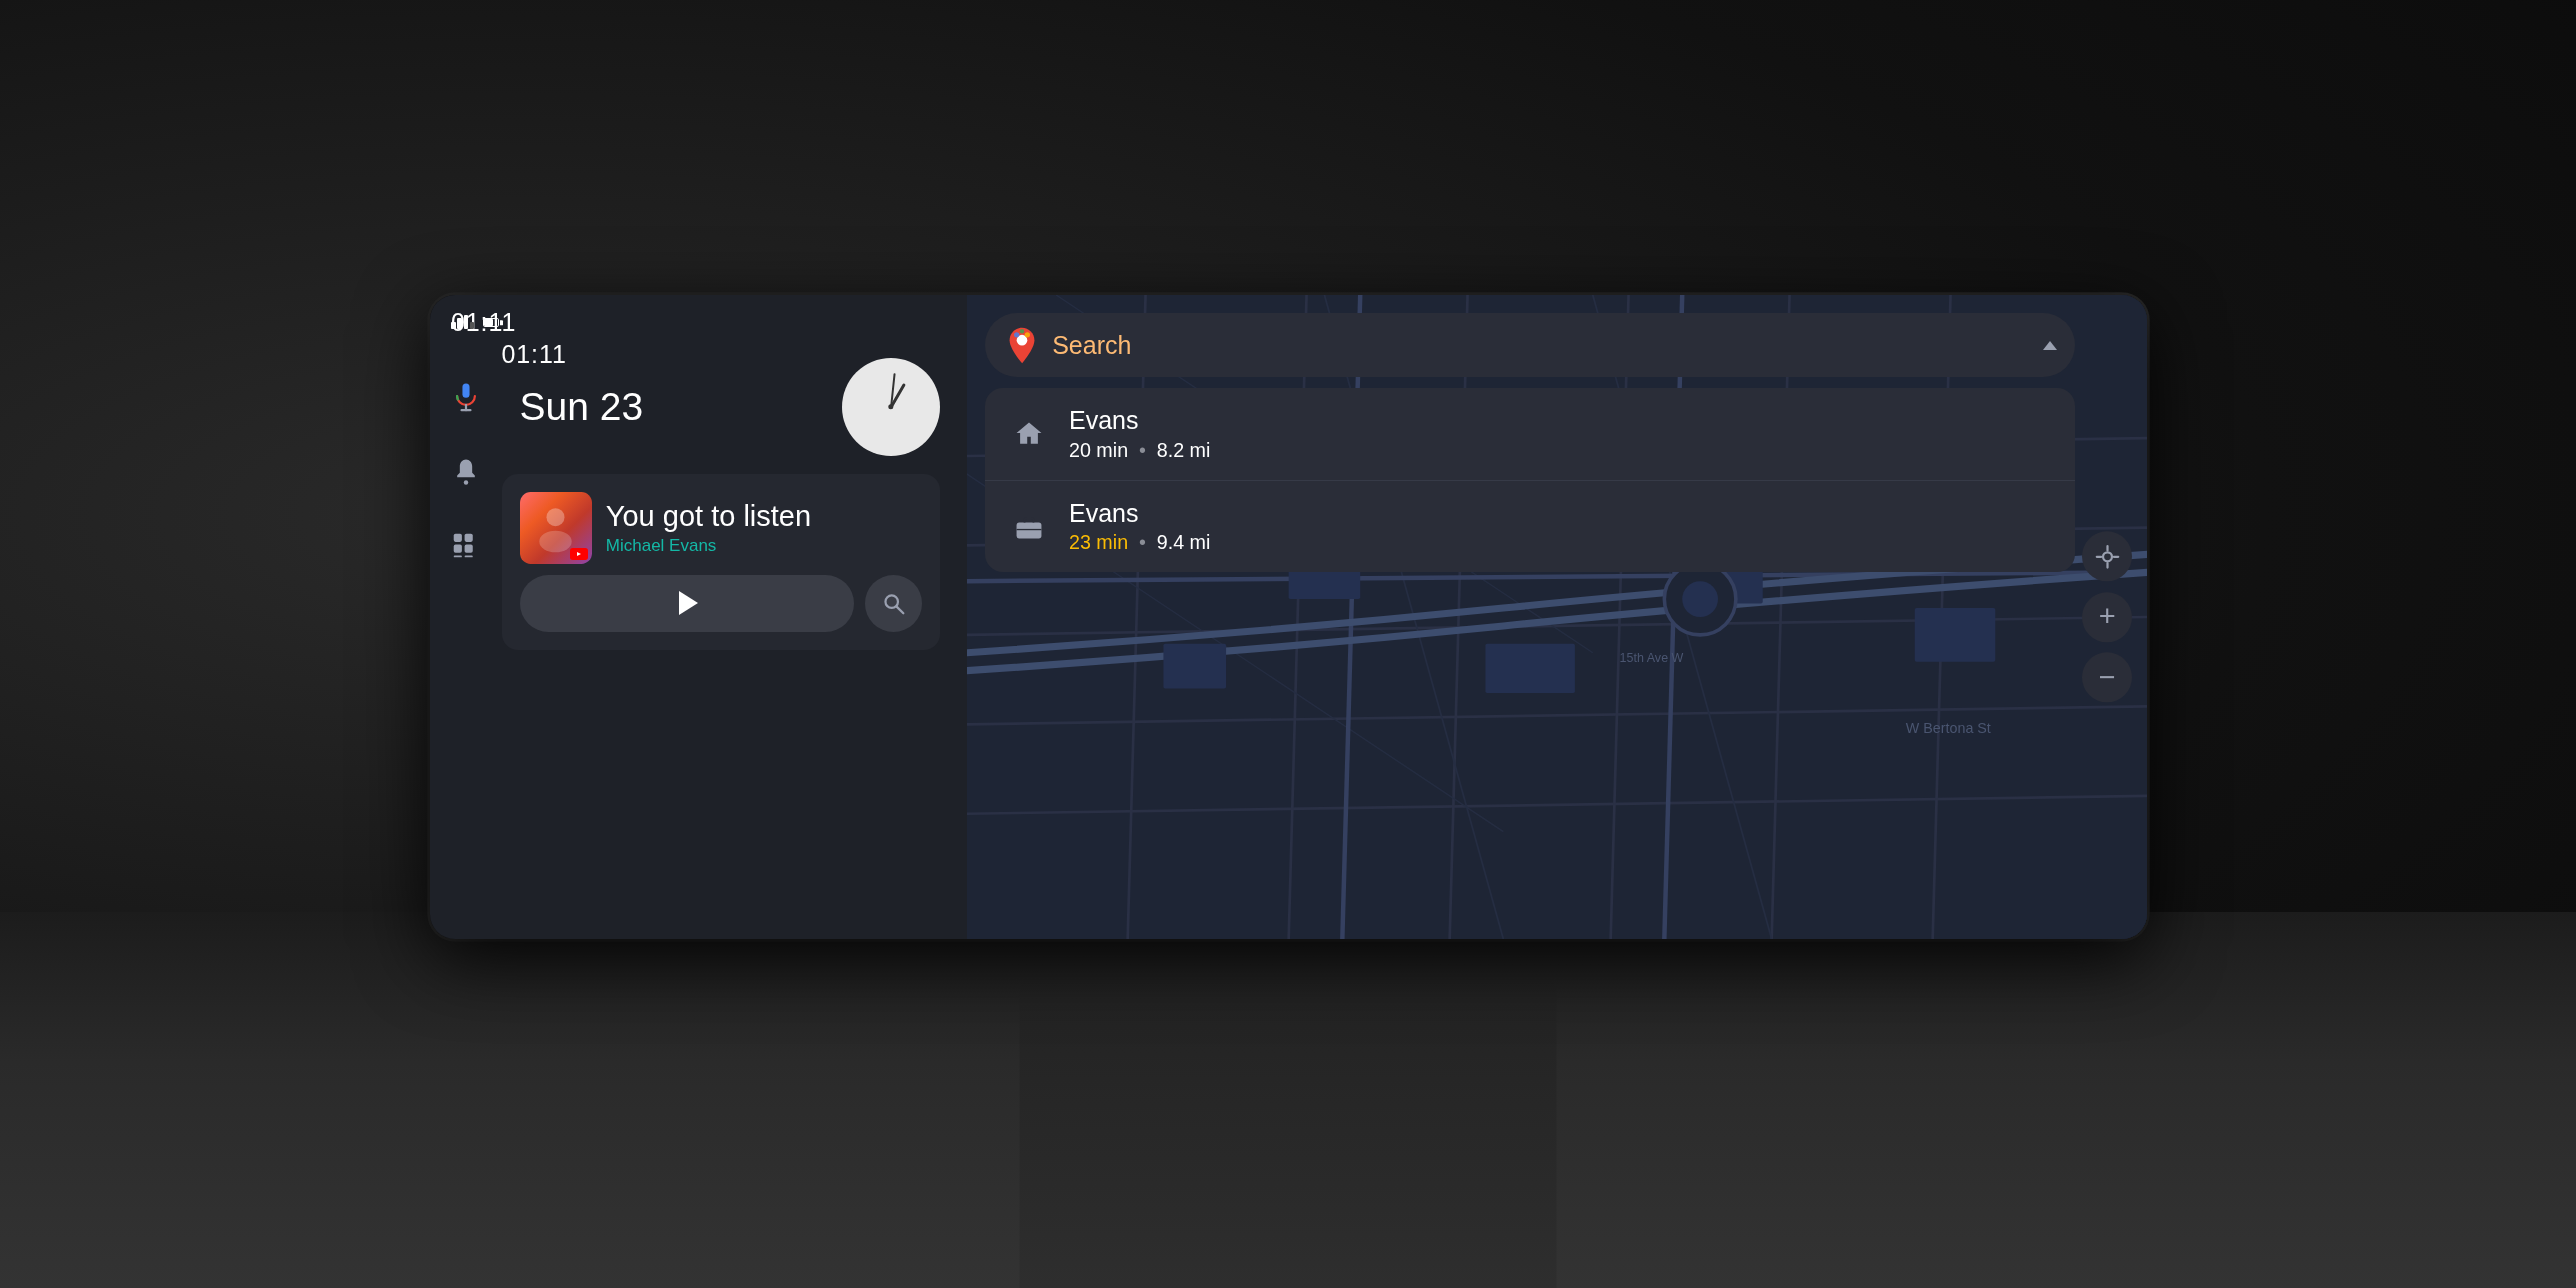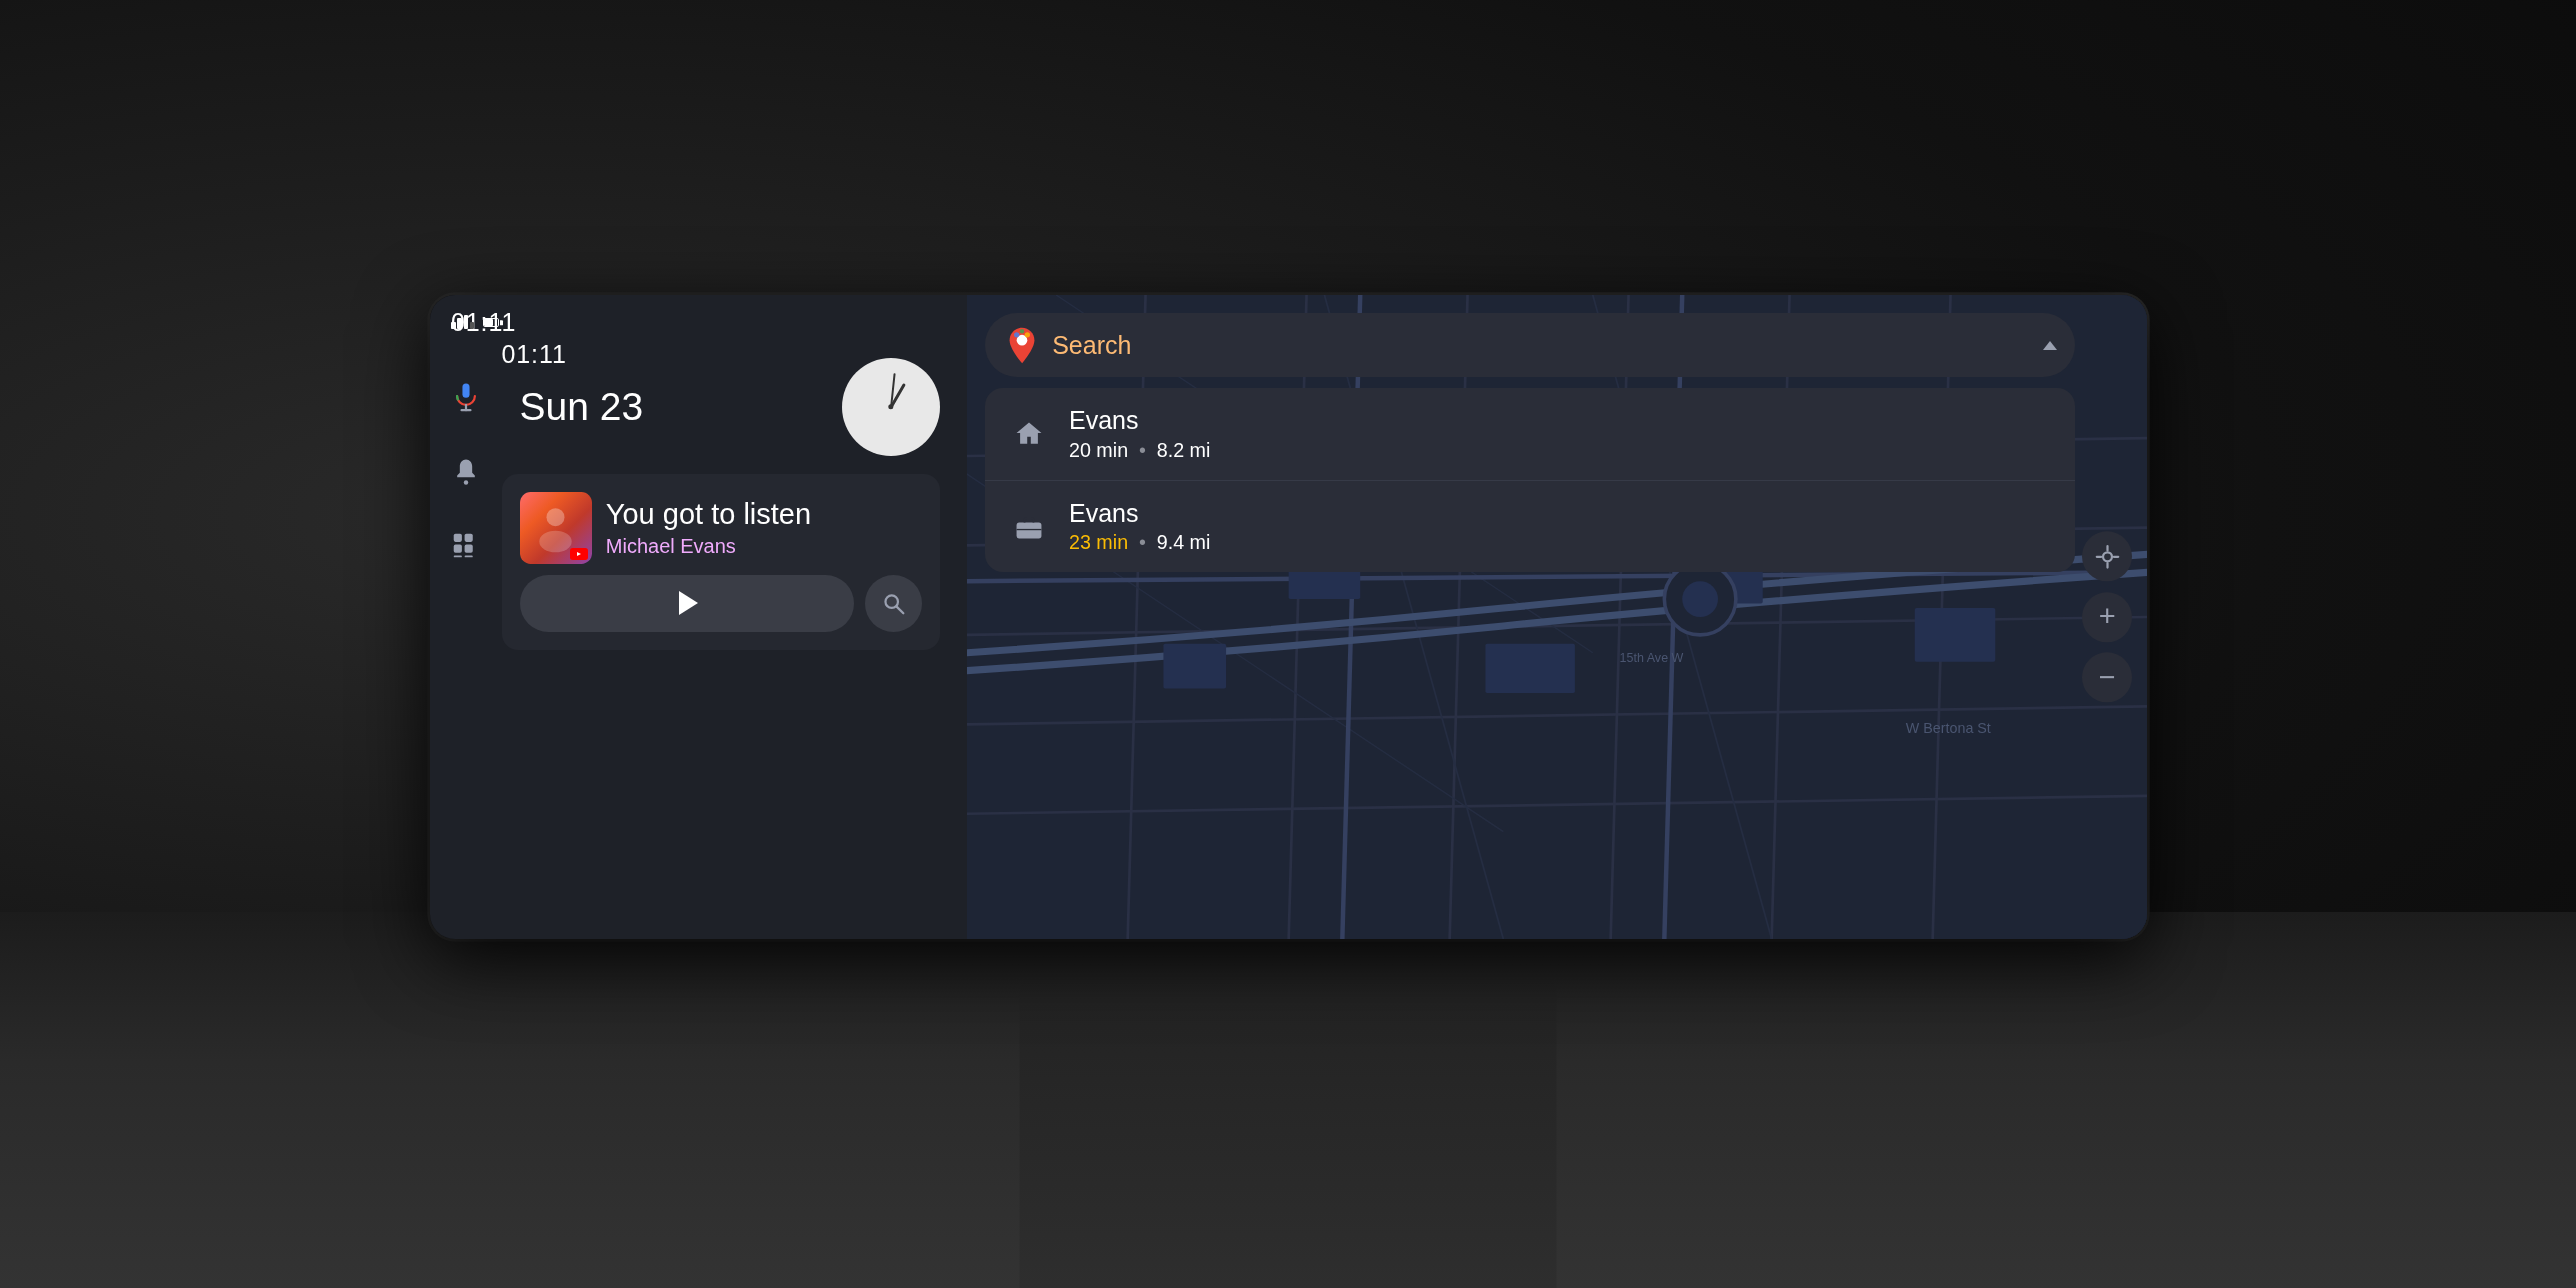--- a/index.html
+++ b/index.html
@@ -249,22 +249,22 @@
     }
 
     .music-title {
       color: #ffffff;
       font-size: 29px;
       font-weight: 500;
       margin-bottom: 3.6px;
     }
 
     .music-artist {
-      color: #f0abfc;
-      font-size: 20px;
+      color: #14b8a6;
+      font-size: 17px;
     }
 
     .music-controls {
       display: flex;
       gap: 10.7px;
       align-items: center;
     }
 
     .play-btn {
       flex: 1;

